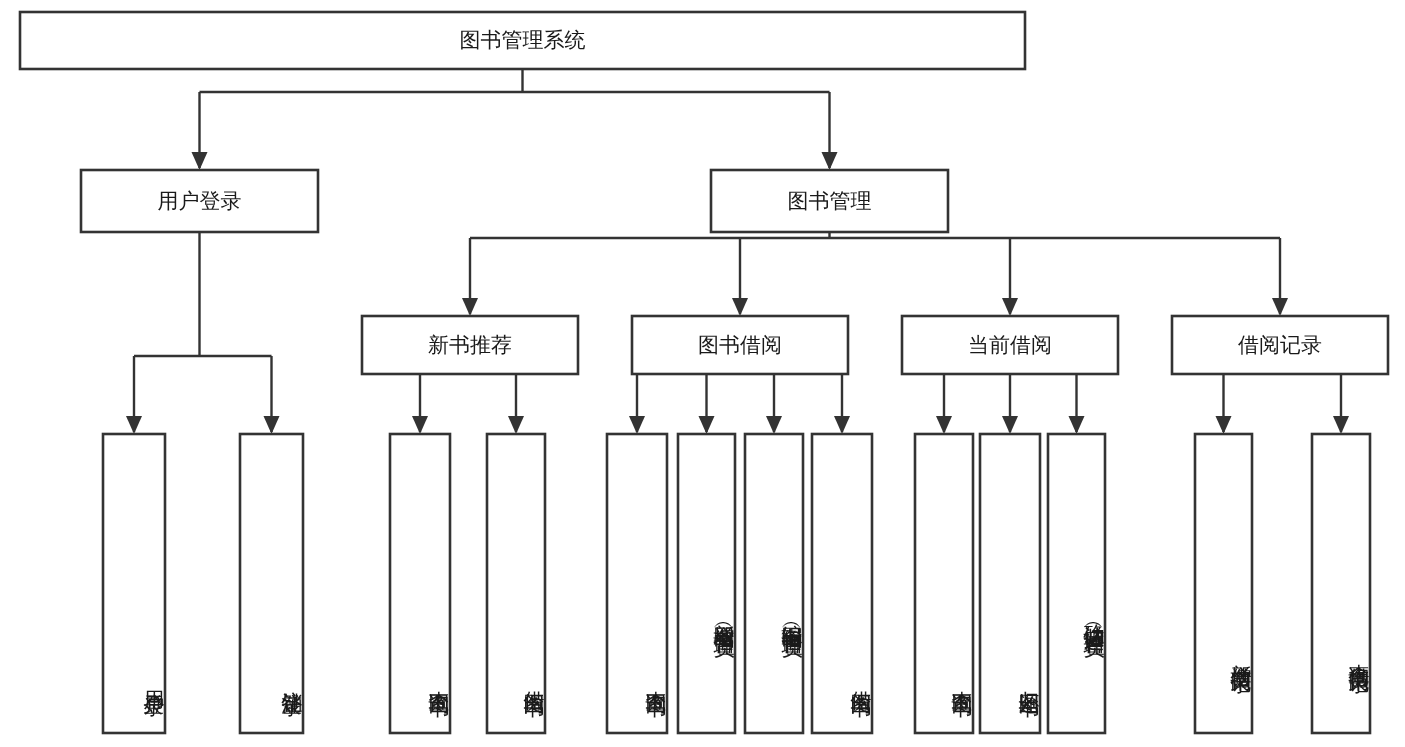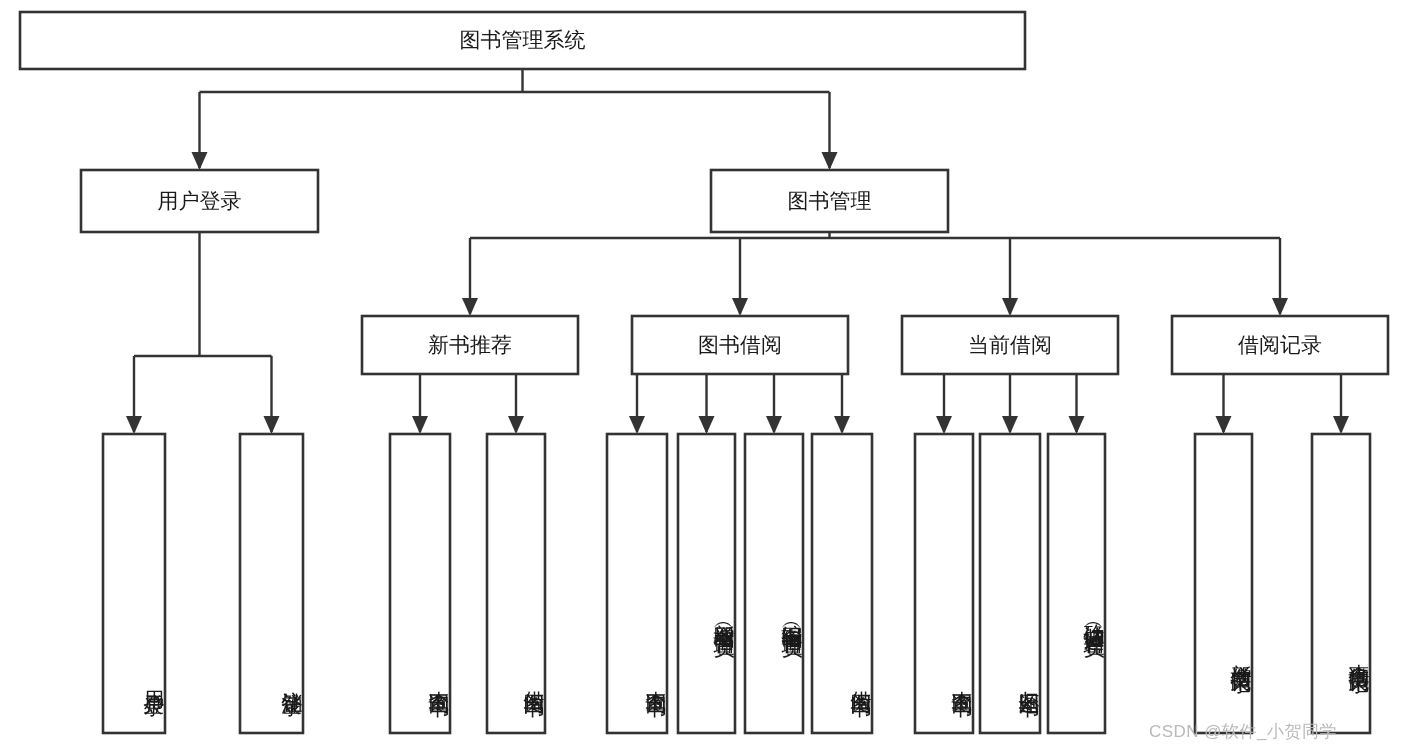--- a/index.html
+++ b/index.html
@@ -176,14 +176,13 @@
       <div class="vlabel" style="left: 607px; top: 533.5px; width: 60px; height: 289px;">查询图书</div>
       <div class="vlabel" style="left: 678px; top: 471px; width: 57px; height: 289px;">新增图书（管理员）</div>
       <div class="vlabel" style="left: 745px; top: 471px; width: 58px; height: 289px;">编辑图书（管理员）</div>
       <div class="vlabel" style="left: 812px; top: 533.5px; width: 60px; height: 289px;">借阅图书</div>
       <div class="vlabel" style="left: 915px; top: 533.5px; width: 58px; height: 289px;">查询图书</div>
       <div class="vlabel" style="left: 980px; top: 533.5px; width: 60px; height: 289px;">归还图书</div>
       <div class="vlabel" style="left: 1048px; top: 471px; width: 57px; height: 289px;">确认归还（管理员）</div>
       <div class="vlabel" style="left: 1195px; top: 508.5px; width: 57px; height: 289px;">新增借阅记录</div>
       <div class="vlabel" style="left: 1312px; top: 508.5px; width: 58px; height: 289px;">查询借阅记录</div>
     </div>
-  <div class="watermark">CSDN @软件_小贺同学</div>
 </div>
 
 </body></html>

